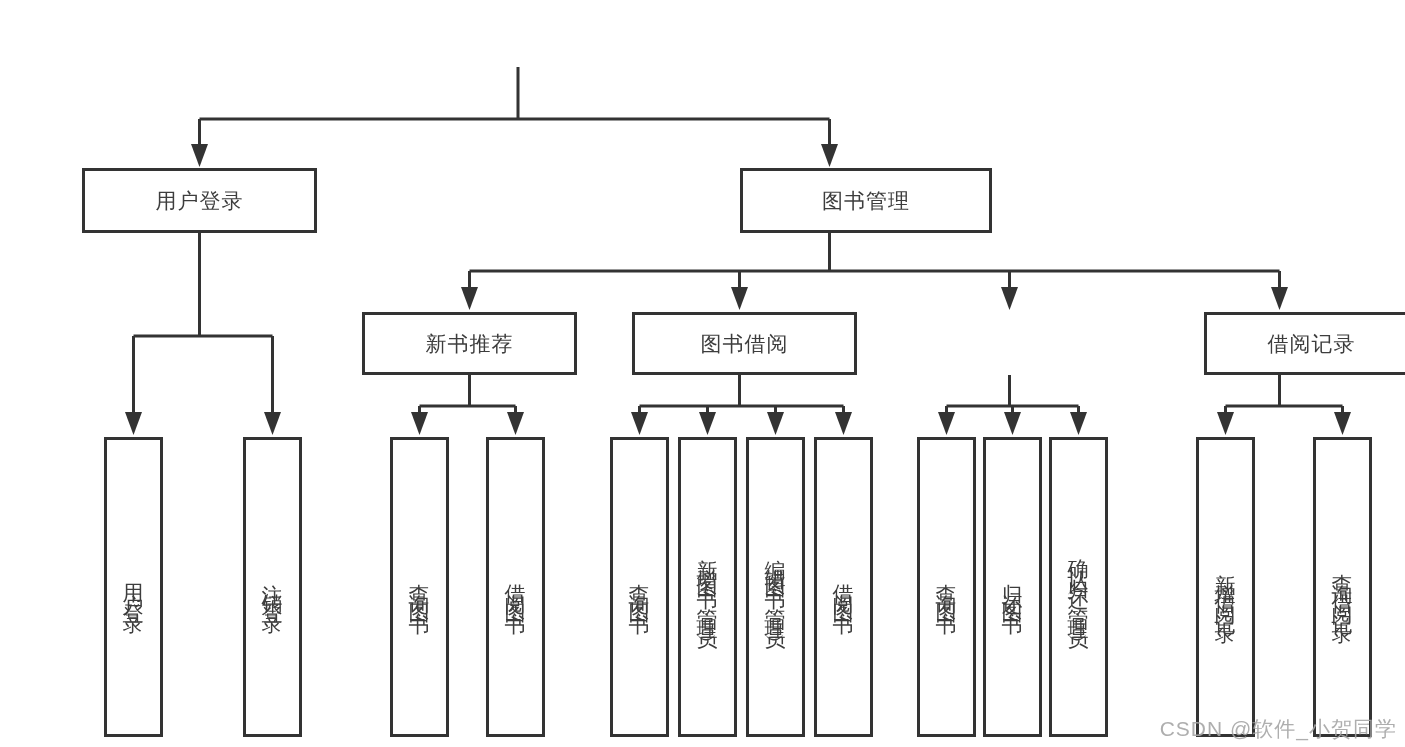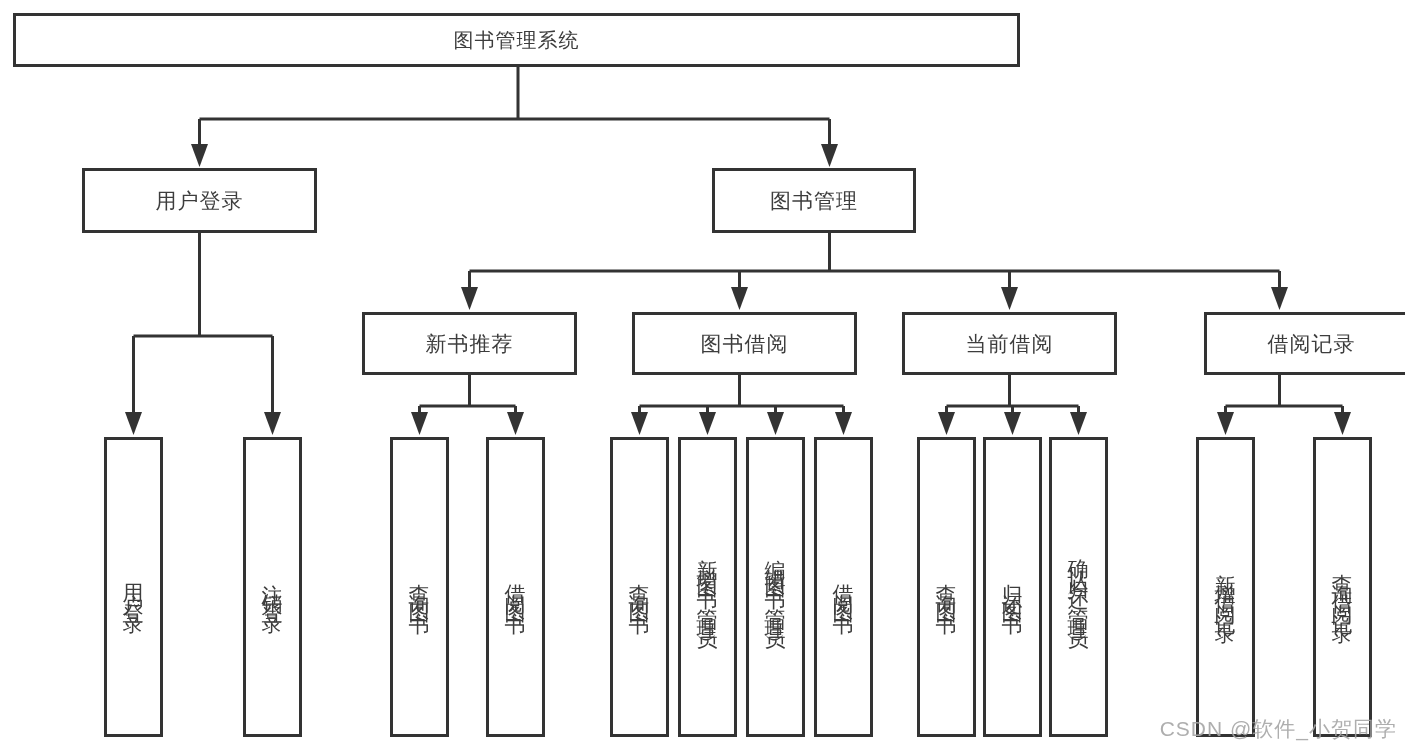--- a/index.html
+++ b/index.html
@@ -25,21 +25,21 @@
   .box.h{font-size:21px;letter-spacing:1px;}
   .box.v{
     writing-mode:vertical-rl;
     text-orientation:mixed;
     font-size:21px;
     letter-spacing:10px;
     line-height:1;
   }
   #root-box{left:13px;top:13px;width:1007px;height:54px;font-size:20px;}
   #b-user   {left:82px; top:168px;width:235px;height:65px;}
-  #b-book   {left:712px;top:168px;width:204px;height:65px;}
+  #b-book   {left:740px;top:168px;width:252px;height:65px;}
   #c-new    {left:362px; top:312px;width:215px;height:63px;}
   #c-borrow {left:632px; top:312px;width:225px;height:63px;}
   #c-current{left:902px; top:312px;width:215px;height:63px;}
   #c-record {left:1172px;top:312px;width:215px;height:63px;margin-left:32px;}
   .leaf{top:437px;width:59px;height:300px;}
   #lf-user-login {left:104px;}
   #lf-logout     {left:243px;}
   #lf-query1     {left:390px;}
   #lf-borrow1    {left:486px;}
   #lf-query2     {left:610px;}
@@ -100,28 +100,26 @@
       <polygon points="767,412 784,412 775.5,435"></polygon>
       <polygon points="835,412 852,412 843.5,435"></polygon>
       <polygon points="938,412 955,412 946.5,435"></polygon>
       <polygon points="1004,412 1021,412 1012.5,435"></polygon>
       <polygon points="1070,412 1087,412 1078.5,435"></polygon>
       <polygon points="1217,412 1234,412 1225.5,435"></polygon>
       <polygon points="1334,412 1351,412 1342.5,435"></polygon>
     </g>
   </svg>
 
-  <div id="root-box" class="box h">图书管理系统</div>
 
   <div id="b-user" class="box h">用户登录</div>
   <div id="b-book" class="box h">图书管理</div>
 
   <div id="c-new" class="box h">新书推荐</div>
   <div id="c-borrow" class="box h">图书借阅</div>
-  <div id="c-current" class="box h">当前借阅</div>
   <div id="c-record" class="box h">借阅记录</div>
 
   <div id="lf-user-login" class="box v leaf">用户登录</div>
   <div id="lf-logout" class="box v leaf">注销登录</div>
 
   <div id="lf-query1" class="box v leaf">查询图书</div>
   <div id="lf-borrow1" class="box v leaf">借阅图书</div>
 
   <div id="lf-query2" class="box v leaf">查询图书</div>
   <div id="lf-add-book" class="box v leaf">新增图书（管理员）</div>

